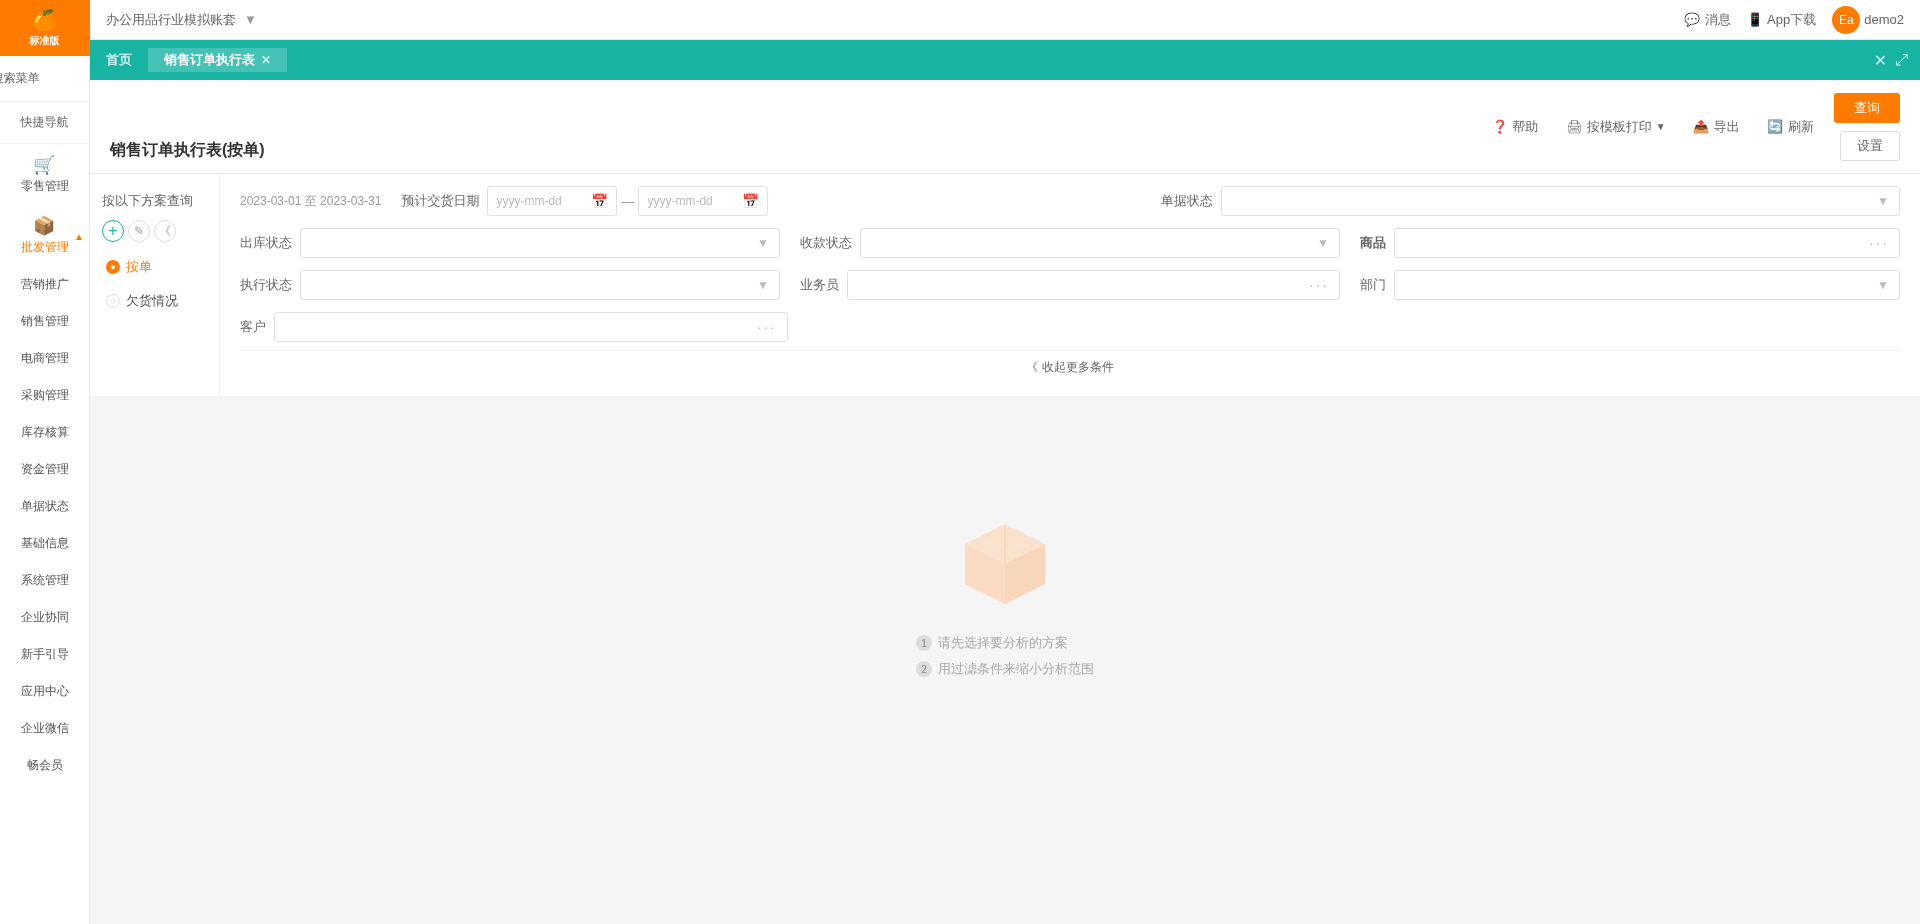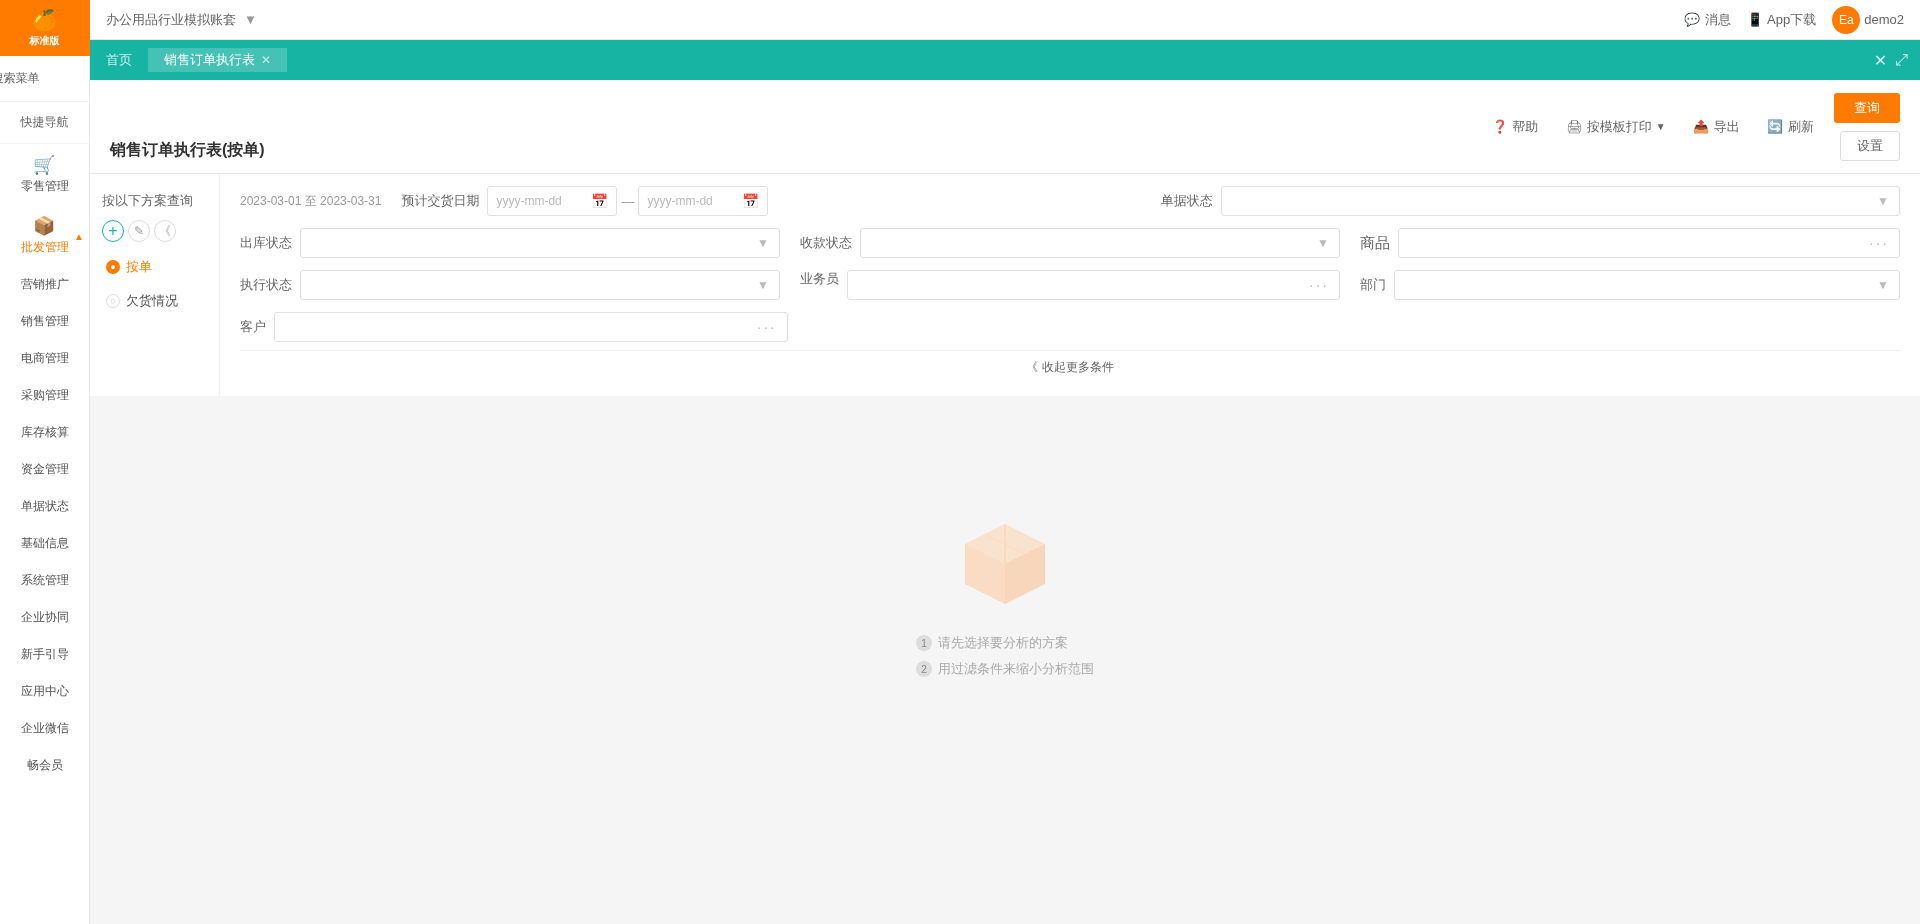--- a/index.html
+++ b/index.html
@@ -20,21 +20,21 @@
 
     
     .topbar { height: 40px; background: #fff; border-bottom: 1px solid #e8e8e8; display: flex; align-items: center; padding: 0 16px; justify-content: space-between; flex-shrink: 0; }
     .topbar-left { display: flex; align-items: center; gap: 8px; color: #666; font-size: 13px; }
     .topbar-right { display: flex; align-items: center; gap: 16px; color: #666; font-size: 13px; }
     .topbar-right-item { display: flex; align-items: center; gap: 4px; cursor: pointer; }
     .user-avatar { width: 28px; height: 28px; border-radius: 50%; background: #ff7b00; display: flex; align-items: center; justify-content: center; color: #fff; font-size: 12px; }
 
     
     .tabbar { height: 40px; background: #17b3a3; display: flex; align-items: center; padding: 0; flex-shrink: 0; }
-    .tab-item { height: 24px; display: flex; align-items: center; padding: 0 16px; cursor: pointer; color: rgba(255,255,255,0.8); font-size: 13px; gap: 6px; }
+    .tab-item { height: 24px; display: flex; align-items: center; padding: 0 16px; cursor: pointer; color: rgba(255,255,255,0.8); font-size: 13px; gap: 6px; font-weight: bold; }
     .tab-item.home { background: transparent; }
     .tab-item.active { background: rgba(255,255,255,0.2); color: #fff; }
     .tab-close { font-size: 12px; opacity: 0.7; cursor: pointer; }
     .tabbar-right { margin-left: auto; display: flex; align-items: center; gap: 8px; padding-right: 12px; }
     .tabbar-right-btn { color: rgba(255,255,255,0.8); cursor: pointer; font-size: 16px; }
 
     
     .content { flex: 1; background: #f5f5f5; overflow: auto; }
 
     
@@ -252,36 +252,36 @@
             </div>
           </div>
           <div style="display:flex;align-items:center;gap:8px;flex:1;">
             <span style="color:#666;font-size:13px;white-space:nowrap;">收款状态</span>
             <div style="flex:1;border:1px solid #e0e0e0;border-radius:3px;height:30px;padding:0 10px;font-size:13px;display:flex;align-items:center;justify-content:space-between;background:#fff;cursor:pointer;">
               <span></span>
               <span style="color:#bbb;font-size:12px;">▼</span>
             </div>
           </div>
           <div style="display:flex;align-items:center;gap:8px;flex:1;">
-            <span style="color:#666;font-size:15px;white-space:nowrap;">商品</span>
+            <span style="color:#666;font-size:13px;white-space:nowrap;font-weight:bold;">商品</span>
             <div style="flex:1;border:1px solid #e0e0e0;border-radius:3px;height:30px;padding:0 10px;font-size:13px;display:flex;align-items:center;justify-content:flex-end;background:#fff;cursor:pointer;">
               <span style="color:#bbb;font-size:14px;letter-spacing:2px;">···</span>
             </div>
           </div>
         </div>
 
         <div style="display:flex;align-items:center;gap:20px;margin-bottom:12px;">
           <div style="display:flex;align-items:center;gap:8px;flex:1;">
             <span style="color:#666;font-size:13px;white-space:nowrap;">执行状态</span>
             <div style="flex:1;border:1px solid #e0e0e0;border-radius:3px;height:30px;padding:0 10px;font-size:13px;display:flex;align-items:center;justify-content:space-between;background:#fff;cursor:pointer;">
               <span></span>
               <span style="color:#bbb;font-size:12px;">▼</span>
             </div>
           </div>
-          <div style="display:flex;gap:8px;flex:1;">
+          <div style="display:flex;align-items:center;gap:8px;flex:1;">
             <span style="color:#666;font-size:13px;white-space:nowrap;">业务员</span>
             <div style="flex:1;border:1px solid #e0e0e0;border-radius:3px;height:30px;padding:0 10px;font-size:13px;display:flex;align-items:center;justify-content:flex-end;background:#fff;cursor:pointer;">
               <span style="color:#bbb;font-size:14px;letter-spacing:2px;">···</span>
             </div>
           </div>
           <div style="display:flex;align-items:center;gap:8px;flex:1;">
             <span style="color:#666;font-size:13px;white-space:nowrap;">部门</span>
             <div style="flex:1;border:1px solid #e0e0e0;border-radius:3px;height:30px;padding:0 10px;font-size:13px;display:flex;align-items:center;justify-content:space-between;background:#fff;cursor:pointer;">
               <span></span>
               <span style="color:#bbb;font-size:12px;">▼</span>

